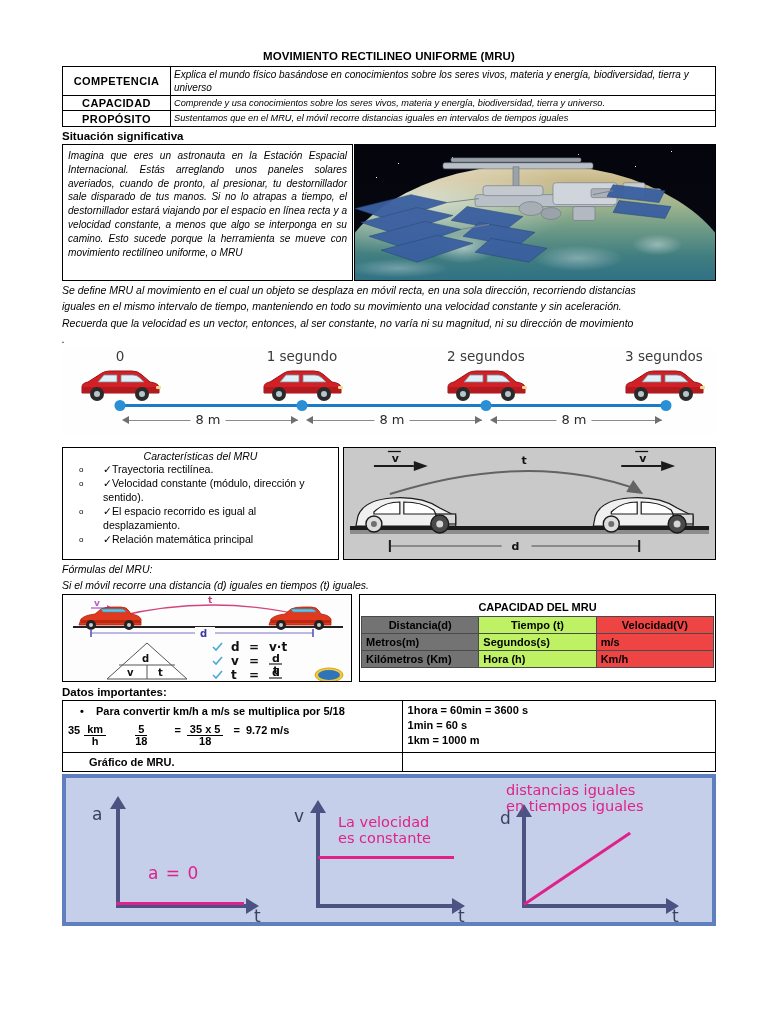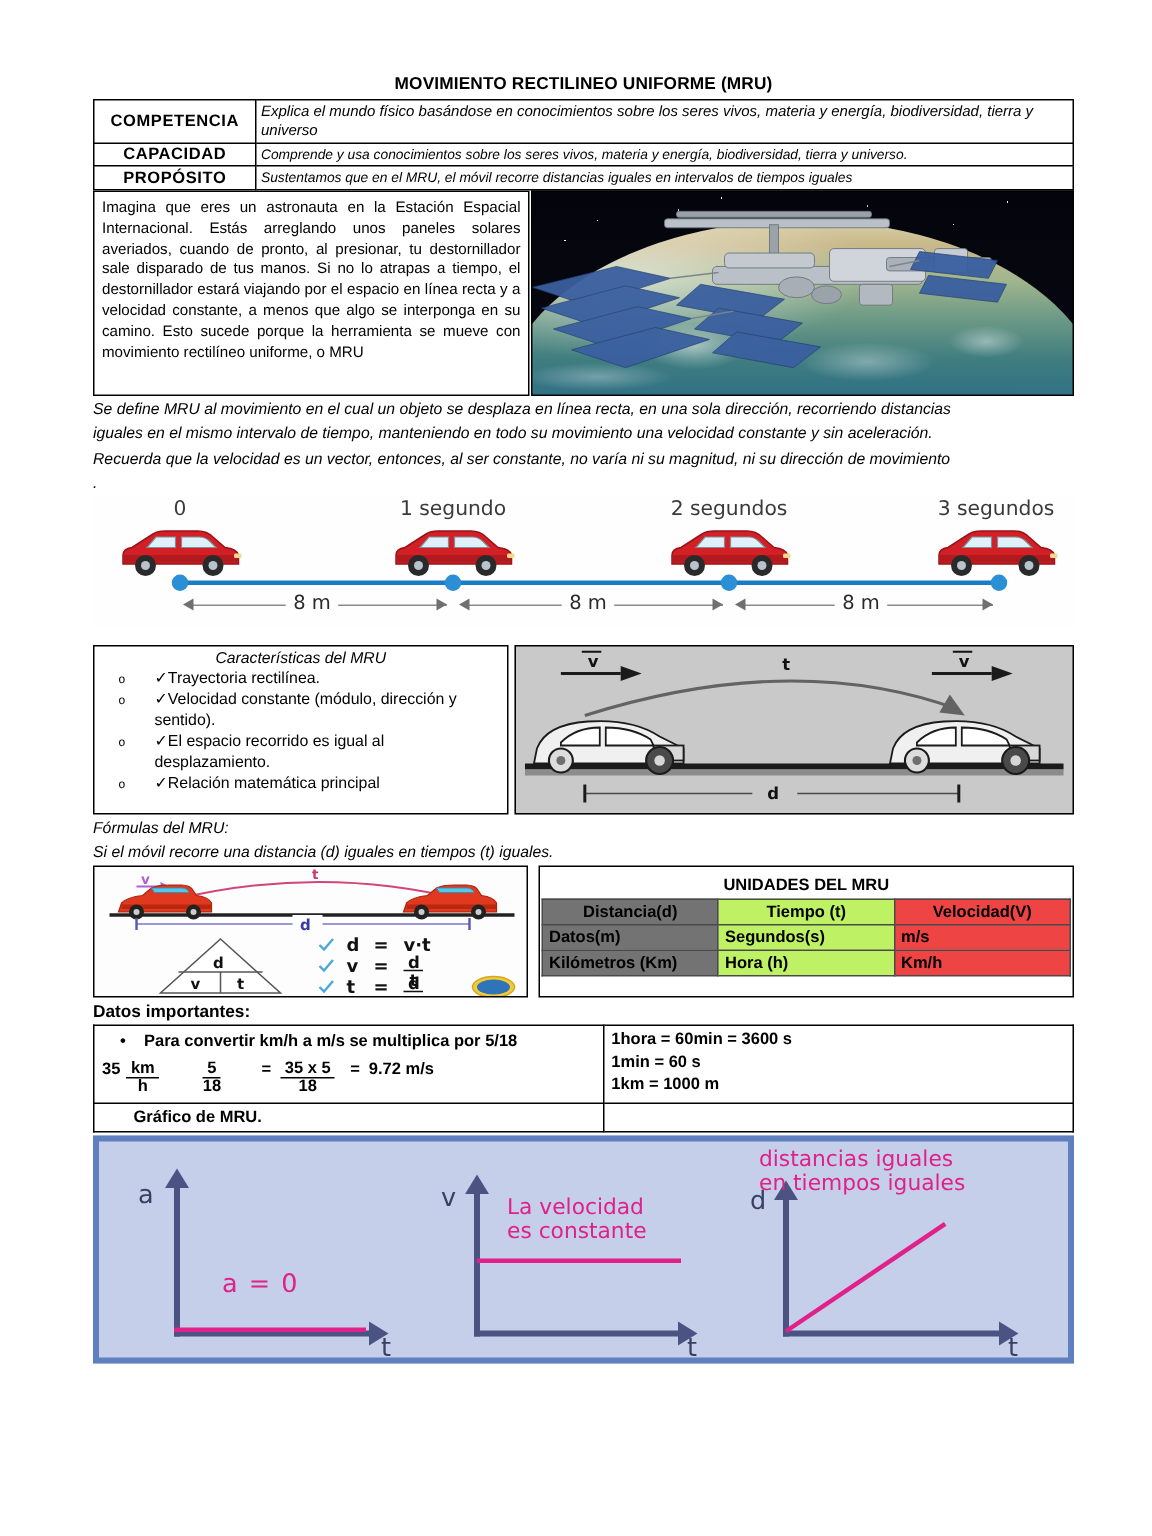--- a/index.html
+++ b/index.html
@@ -74,20 +74,21 @@
   .situation {
     display: flex;
     align-items: stretch;
     width: 100%;
     height: 137px;
   }
   .story-box {
     width: 291px;
     border: 1px solid #000;
     padding: 4px 5px 2px 5px;
+    font-style: italic;
     font-size: 10.1px;
     line-height: 1.37;
     text-align: justify;
     background: #fff;
   }
   .iss-box {
     flex: 1;
     margin-left: 1px;
     border: 1px solid #000;
     overflow: hidden;
@@ -371,20 +372,21 @@
       <td class="hdr-key">CAPACIDAD</td>
       <td class="hdr-val">Comprende y usa conocimientos sobre los seres vivos, materia y energía, biodiversidad, tierra y universo.</td>
     </tr>
     <tr>
       <td class="hdr-key">PROPÓSITO</td>
       <td class="hdr-val">Sustentamos   que en el MRU, el móvil recorre distancias iguales en intervalos de  tiempos iguales</td>
     </tr>
   </tbody>
     </table>
 
+  <div class="sec-label">Situación  significativa</div>
 
   <div class="situation">
     <div class="story-box">Imagina que eres un astronauta en la Estación Espacial Internacional. Estás arreglando unos paneles solares averiados, cuando de pronto, al presionar, tu destornillador sale disparado de tus manos. Si no lo atrapas a tiempo, el destornillador estará viajando por el espacio en línea recta y a velocidad constante, a menos que algo se interponga en su camino. Esto sucede porque la herramienta se mueve con movimiento rectilíneo uniforme, o MRU</div>
 
     <div class="iss-box">
       <div class="iss-sky"></div>
       <div class="iss-earth"></div>
       <div class="iss-clouds"></div>
       <svg class="iss-craft" viewBox="0 0 360 136" preserveAspectRatio="none">
         <g fill="#b9c0c8" stroke="#6d747c" stroke-width="0.6">
@@ -413,21 +415,21 @@
         </g>
         <g stroke="#7d848c" stroke-width="1" fill="none">
           <line x1="92" y1="58" x2="124" y2="54"></line>
           <line x1="106" y1="85" x2="134" y2="80"></line>
           <line x1="238" y1="50" x2="258" y2="46"></line>
         </g>
       </svg>
     </div>
   </div>
 
-  <div class="sec-label-italic">Se define MRU al movimiento en el cual un objeto se desplaza en línea recta, en una sola dirección, recorriendo distancias</div>
+  <div class="sec-label-italic">Se define MRU al movimiento en el cual un objeto se desplaza en móvil recta, en una sola dirección, recorriendo distancias</div>
   <div class="sec-label-italic">iguales en el mismo intervalo de tiempo, manteniendo en todo su movimiento una velocidad constante y sin aceleración.</div>
   <div class="sec-label-italic">Recuerda que la velocidad es un vector, entonces, al ser constante, no varía ni su magnitud, ni su dirección de movimiento</div>
   <div class="sec-label-italic">.</div>
 
   <div class="cars-figure">
 
     <div class="car-time-lbl" style="left:58px">0</div>
     <div class="car-time-lbl" style="left:240px">1 segundo</div>
     <div class="car-time-lbl" style="left:424px">2 segundos</div>
     <div class="car-time-lbl" style="left:602px">3 segundos</div>
@@ -650,30 +652,30 @@
           <line x1="206" y1="83" x2="219" y2="83" stroke="#111" stroke-width="1.1"></line>
           <text x="209" y="92" font-size="11">v</text>
         </g>
 
         <ellipse cx="266" cy="80" rx="14" ry="7" fill="#f2c93c" stroke="#d3a91c" stroke-width="1"></ellipse>
         <ellipse cx="266" cy="80" rx="11" ry="5" fill="#2f73b8"></ellipse>
       </svg>
     </div>
 
     <div class="units-wrap">
-      <div class="units-title">UNIDADES DEL  MRU</div>
+      <div class="units-title">CAPACIDAD DEL  MRU</div>
       <table class="units">
         <tbody>
             <tr>
           <th class="col-d">Distancia(d)</th>
           <th class="col-t">Tiempo (t)</th>
           <th class="col-v">Velocidad(V)</th>
         </tr>
         <tr>
-          <td class="col-d">Datos(m)</td>
+          <td class="col-d">Metros(m)</td>
           <td class="col-t">Segundos(s)</td>
           <td class="col-v">m/s</td>
         </tr>
         <tr>
           <td class="col-d">Kilómetros (Km)</td>
           <td class="col-t">Hora (h)</td>
           <td class="col-v">Km/h</td>
         </tr>
       </tbody>
         </table>

